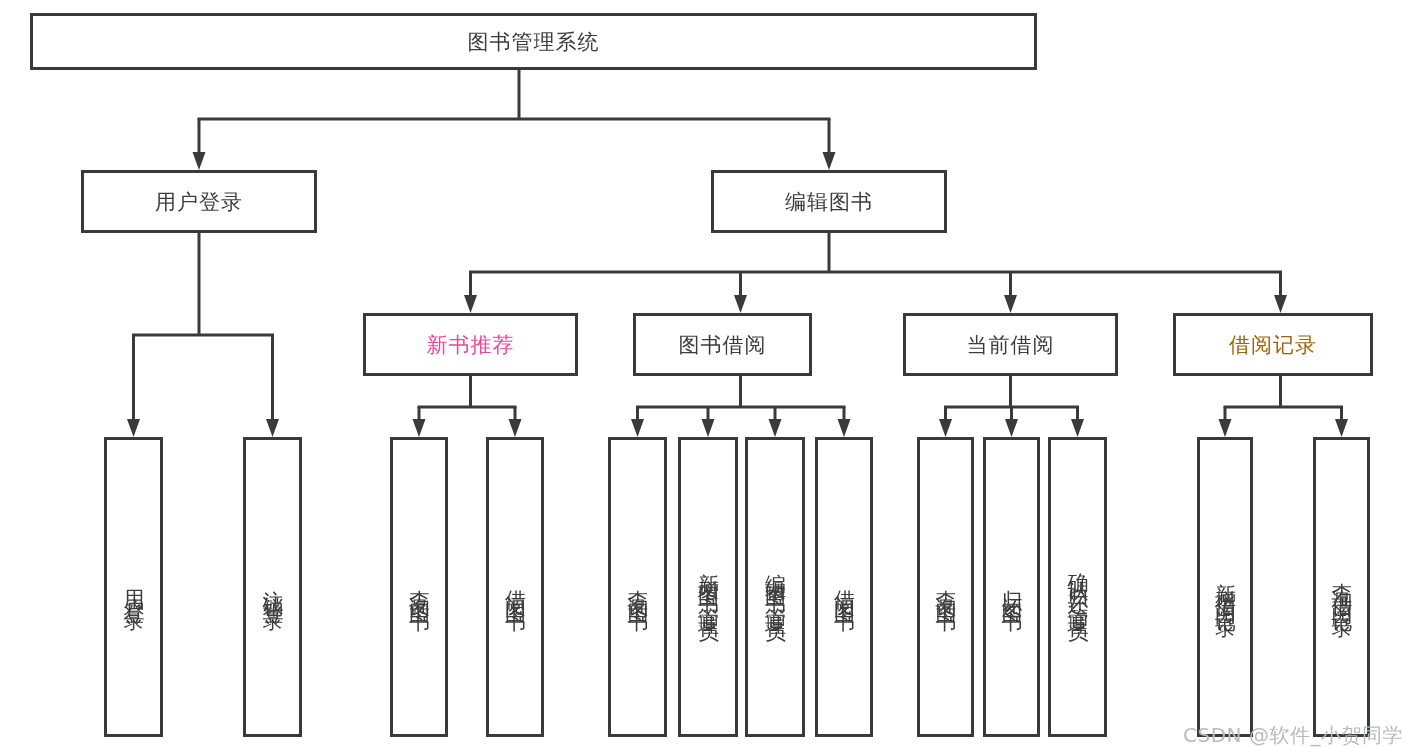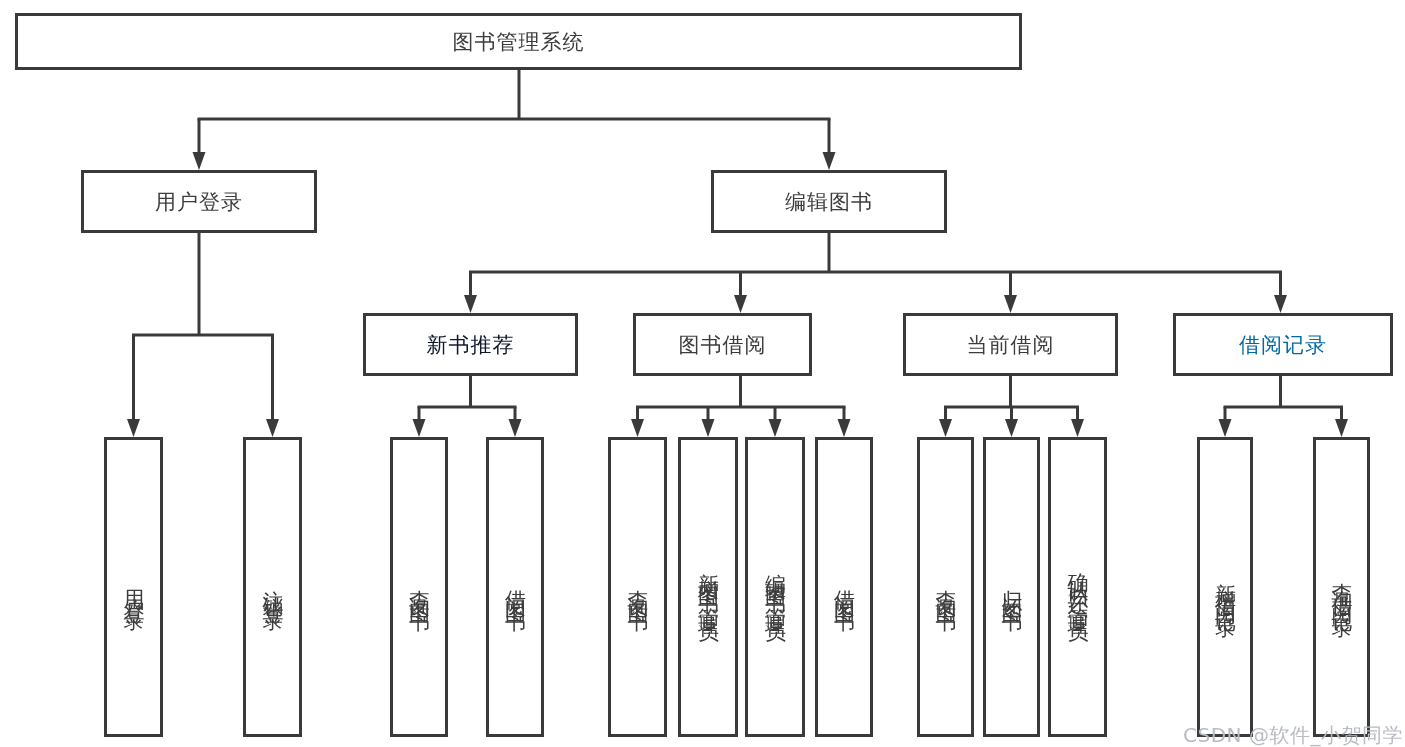--- a/index.html
+++ b/index.html
@@ -103,41 +103,41 @@
       <line x1="1077.5" y1="407" x2="1077.5" y2="429" stroke="#3a3a3a" stroke-width="3"></line>
       <polygon points="1071,419 1084,419 1077.5,437" fill="#3a3a3a"></polygon>
       <line x1="1280.5" y1="376" x2="1280.5" y2="407" stroke="#3a3a3a" stroke-width="3"></line>
       <line x1="1223.5" y1="407" x2="1343" y2="407" stroke="#3a3a3a" stroke-width="3"></line>
       <line x1="1225" y1="407" x2="1225" y2="429" stroke="#3a3a3a" stroke-width="3"></line>
       <polygon points="1218.5,419 1231.5,419 1225,437" fill="#3a3a3a"></polygon>
       <line x1="1341.5" y1="407" x2="1341.5" y2="429" stroke="#3a3a3a" stroke-width="3"></line>
       <polygon points="1335,419 1348,419 1341.5,437" fill="#3a3a3a"></polygon>
     </svg>
 
-  <div class="box h-box" style="left: 15px; top: 13px; width: 1007px; height: 57px; border-color: rgb(58, 58, 58); color: rgb(60, 60, 60); background: rgb(255, 255, 255);">
+  <div class="box h-box" style="left: 30px; top: 13px; width: 1007px; height: 57px; border-color: rgb(58, 58, 58); color: rgb(60, 60, 60); background: rgb(255, 255, 255);">
     <span class="h-label">图书管理系统</span>
   </div>
 
   <div class="box h-box" style="left: 81px; top: 170px; width: 236px; height: 63px; border-color: rgb(58, 58, 58); color: rgb(60, 60, 60); background: rgb(255, 255, 255);">
     <span class="h-label">用户登录</span>
   </div>
   <div class="box h-box" style="left: 711px; top: 170px; width: 236px; height: 63px; border-color: rgb(58, 58, 58); color: rgb(60, 60, 60); background: rgb(255, 255, 255);">
     <span class="h-label">编辑图书</span>
   </div>
 
-  <div class="box h-box" style="left: 363px; top: 313px; width: 215px; height: 63px; border-color: rgb(58, 58, 58); color: #0f172a; background: rgb(255, 255, 255);">
+  <div class="box h-box" style="left: 363px; top: 313px; width: 215px; height: 63px; border-color: rgb(58, 58, 58); color: #ec4899; background: rgb(255, 255, 255);">
     <span class="h-label">新书推荐</span>
   </div>
   <div class="box h-box" style="left: 633px; top: 313px; width: 179px; height: 63px; border-color: rgb(58, 58, 58); color: rgb(60, 60, 60); background: rgb(255, 255, 255);">
     <span class="h-label">图书借阅</span>
   </div>
   <div class="box h-box" style="left: 903px; top: 313px; width: 215px; height: 63px; border-color: rgb(58, 58, 58); color: rgb(60, 60, 60); background: rgb(255, 255, 255); font-family: Liberation Mono, monospace;">
     <span class="h-label">当前借阅</span>
   </div>
-  <div class="box h-box" style="left: 1173px; top: 313px; width: 220px; height: 63px; border-color: rgb(58, 58, 58); color: #0369a1; background: rgb(255, 255, 255);">
+  <div class="box h-box" style="left: 1173px; top: 313px; width: 200px; height: 63px; border-color: rgb(58, 58, 58); color: #a16207; background: rgb(255, 255, 255);">
     <span class="h-label">借阅记录</span>
   </div>
 
   <div class="box v-box" style="left: 104px; top: 437px; width: 59px; height: 300px; border-color: rgb(58, 58, 58); color: rgb(60, 60, 60); background: rgb(255, 255, 255);">
     <span class="v-label">用户登录</span>
   </div>
   <div class="box v-box" style="left: 243px; top: 437px; width: 59px; height: 300px; border-color: rgb(58, 58, 58); color: rgb(60, 60, 60); background: rgb(255, 255, 255);">
     <span class="v-label">注销登录</span>
   </div>
 

